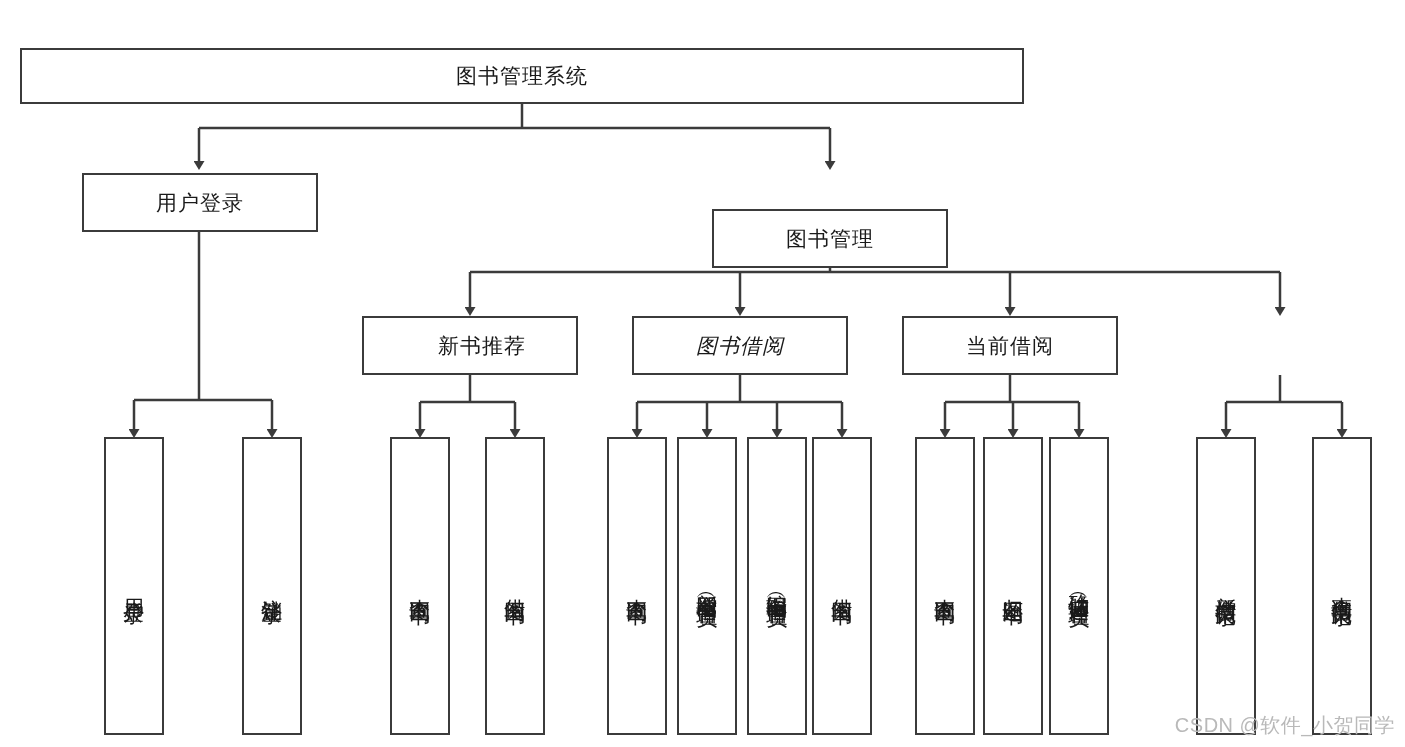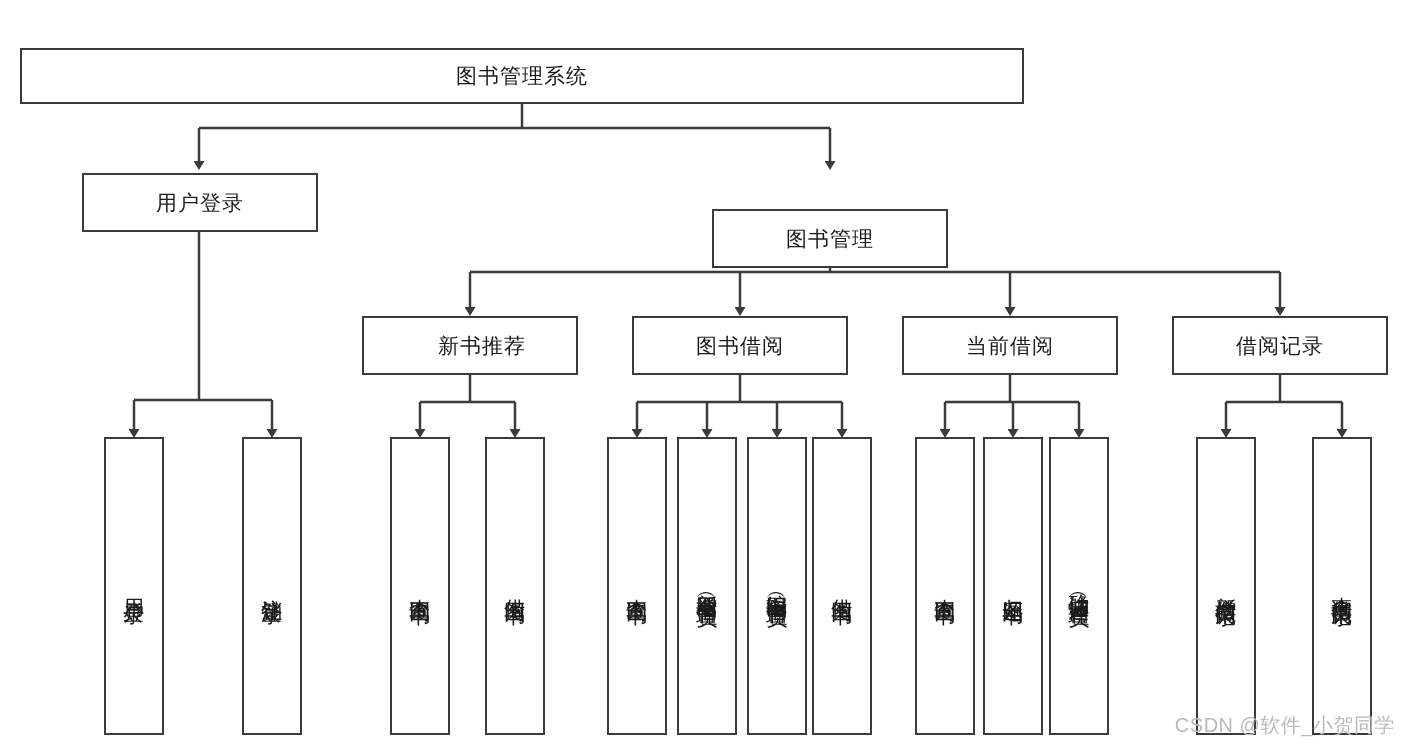--- a/index.html
+++ b/index.html
@@ -132,28 +132,25 @@
   <div class="node horiz" style="left:82px; top:173px; width:236px; height:59px;">
     <span>用户登录</span>
   </div>
   <div class="node horiz" style="left:712px; top:173px; width:236px; height:59px;margin-top:36px;">
     <span>图书管理</span>
   </div>
 
   <div class="node horiz" style="left:362px; top:316px; width:216px; height:59px;padding-left:24px;">
     <span>新书推荐</span>
   </div>
-  <div class="node horiz" style="left:632px; top:316px; width:216px; height:59px;">
+  <div class="node horiz" style="left:632px; top:316px; width:216px; height:59px;font-style:italic;">
     <span>图书借阅</span>
   </div>
   <div class="node horiz" style="left:902px; top:316px; width:216px; height:59px;align-items:center;">
     <span>当前借阅</span>
-  </div>
-  <div class="node horiz" style="left:1172px; top:316px; width:216px; height:59px;">
-    <span>借阅记录</span>
   </div>
 
   <div class="node vert" style="left:104px; top:437px; width:60px; height:298px;">
     <span class="vlabel">用户登录</span>
   </div>
   <div class="node vert" style="left:242px; top:437px; width:60px; height:298px;">
     <span class="vlabel">注销登录</span>
   </div>
 
   <div class="node vert" style="left:390px; top:437px; width:60px; height:298px;">

